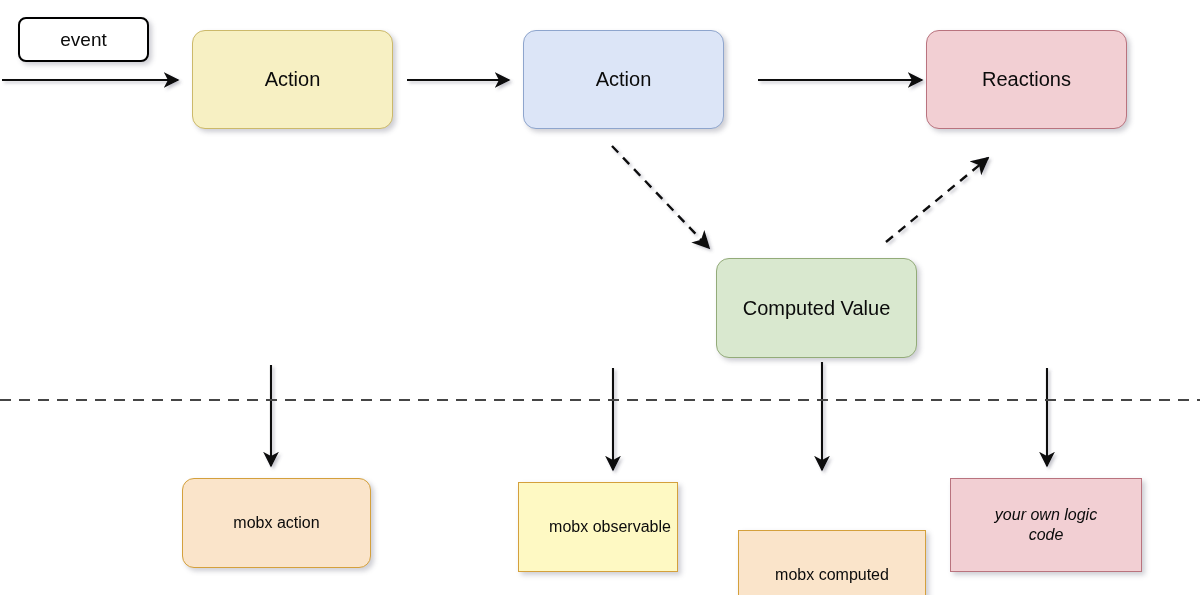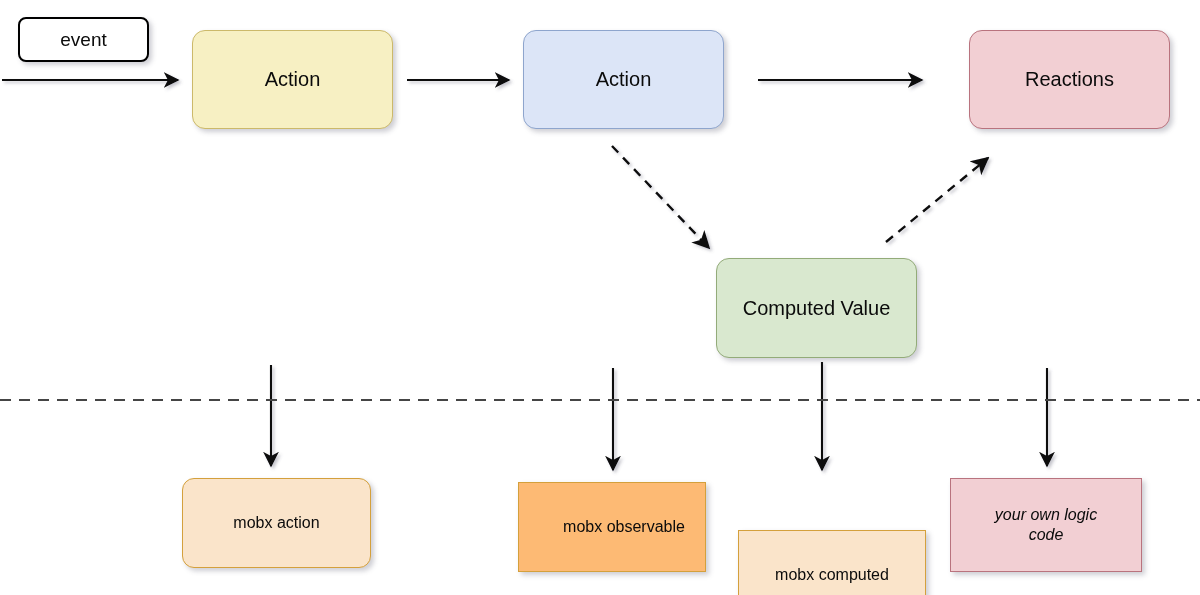--- a/index.html
+++ b/index.html
@@ -46,21 +46,21 @@
     font-size: 20px;
   }
   #node-state {
     left: 523px; top: 30px; width: 201px; height: 99px;
     background: #dce5f7;
     border: 1.6px solid #8ea5cd;
     border-radius: 13px;
     font-size: 20px;
   }
   #node-reactions {
-    left: 969px; top: 30px; width: 201px; height: 99px;
+    left: 926px; top: 30px; width: 201px; height: 99px;
     background: #f2cfd3;
     border: 1.6px solid #b9737e;
     border-radius: 13px;
     font-size: 20px;
   }
   #node-computed-value {
     left: 716px; top: 258px; width: 201px; height: 100px;
     background: #d9e8cf;
     border: 1.6px solid #93ab79;
     border-radius: 13px;
@@ -68,22 +68,22 @@
   }
   
   #node-mobx-action {
     left: 182px; top: 478px; width: 189px; height: 90px;
     background: #fae4ca;
     border: 1.8px solid #d4a03c;
     border-radius: 12px;
     font-size: 16px;
   }
   #node-mobx-observable {
-    left: 518px; top: 482px; width: 188px; height: 90px;
-    background: #fdba74;
+    left: 518px; top: 482px; width: 160px; height: 90px;
+    background: #fef9c3;
     border: 1.8px solid #d4a03c;
     border-radius: 0;
     font-size: 16px;
     padding-left: 24px;
   }
   #node-mobx-computed {
     left: 738px; top: 482px; width: 188px; height: 90px;
     background: #fae4ca;
     border: 1.8px solid #d4a03c;
     border-radius: 0;

